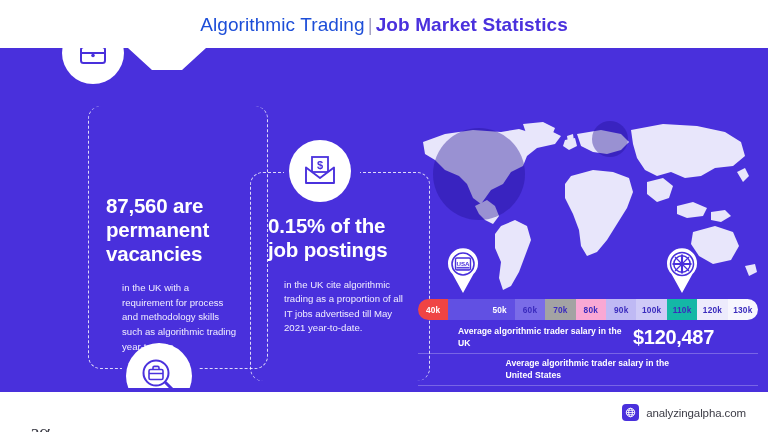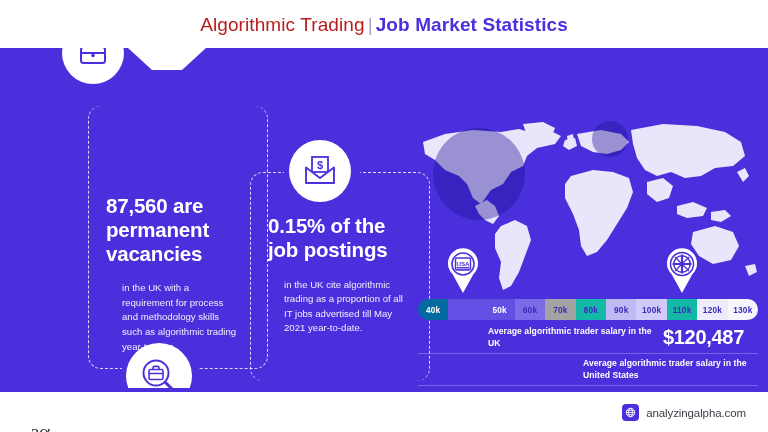--- a/index.html
+++ b/index.html
@@ -10,21 +10,21 @@
     -webkit-font-smoothing:antialiased;
   }
   .page{position:relative;width:768px;height:432px;overflow:hidden;background:#fff;}
 
   
   .header{position:absolute;left:0;top:0;width:768px;height:48px;background:#fff;z-index:6;}
   .title{
     position:absolute;left:0;top:14px;width:768px;text-align:center;
     font-size:19px;letter-spacing:.1px;white-space:nowrap;
   }
-  .title .t-light{color:#b91c1c;font-weight:400;}
+  .title .t-light{color:#1d4ed8;font-weight:400;}
   .title .t-sep{color:#a6a3c4;font-weight:400;padding:0 3px;}
   .title .t-bold{color:#4a31dd;font-weight:700;}
 
   
   .body-wrap{position:absolute;left:0;top:44px;width:768px;height:348px;}
   .purple{position:absolute;inset:0;background:#4930DC;
      clip-path:polygon(0 4px,128px 4px,152px 26px,182px 26px,206px 4px,768px 4px,768px 348px,0 348px);}
 
   
   .notch{position:absolute;left:62px;top:-22px;width:62px;height:62px;border-radius:50%;
@@ -68,21 +68,21 @@
   
   .scale{position:absolute;left:418px;top:255px;width:340px;height:21px;z-index:4;
          border-radius:11px 0 0 11px;overflow:hidden;display:flex;}
   .scale .seg{flex:1 1 0;display:flex;align-items:center;justify-content:center;
         font-size:8.3px;font-weight:700;color:#3a2bbd;letter-spacing:.2px;}
   .scale .seg:first-child{color:#ffffff;}
   .scale .seg:nth-child(2){color:#ffffff;padding-left:36px;}
 
   
   .rows{position:absolute;left:418px;top:278px;width:340px;z-index:4;}
-  .row{display:flex;align-items:center;justify-content:flex-end;
+  .row{display:flex;align-items:center;justify-content:center;
        height:31px;border-bottom:1px solid rgba(255,255,255,.26);}
   .row:last-child{border-bottom:none;}
   .row .lbl{font-size:8.6px;font-weight:700;line-height:1.38;color:#ffffff;width:175px;
             letter-spacing:.05px;padding-left:10px;}
   .row .val{font-size:20px;font-weight:700;color:#ffffff;letter-spacing:-.3px;padding-right:14px;}
   .row.r3 .val{font-size:13.5px;letter-spacing:-.1px;padding-right:20px;}
 
   
   .footer{position:absolute;left:0;top:392px;width:768px;height:40px;background:#fff;z-index:6;}
   .footer .bar{position:absolute;left:0;top:-4px;width:768px;height:4px;background:#4930DC;}
@@ -169,25 +169,25 @@
       <svg width="38" height="48" viewBox="0 0 38 48">
         <path d="M19 47 L8.5 28 A15 15 0 1 1 29.5 28 Z" fill="#ffffff"></path>
         <circle cx="19" cy="18" r="11.5" fill="none" stroke="#4930DC" stroke-width="1.5"></circle>
         <circle cx="19" cy="18" r="8.2" fill="none" stroke="#4930DC" stroke-width="1.5"></circle>
         <path d="M19 8.5v19M9.5 18h19" stroke="#4930DC" stroke-width="2.1"></path>
         <path d="M12 11l14 14M26 11L12 25" stroke="#4930DC" stroke-width="1.3"></path>
       </svg>
     </div>
 
     <div class="scale">
-      <div class="seg" style="background:#0369a1;">40k</div>
+      <div class="seg" style="background:#ef4444;">40k</div>
       <div class="seg" style="background:#6150E3;">50k</div>
       <div class="seg" style="background:#7A6CE8;">60k</div>
       <div class="seg" style="background:#a3a3a3;">70k</div>
-      <div class="seg" style="background:#14b8a6;">80k</div>
+      <div class="seg" style="background:#f9a8d4;">80k</div>
       <div class="seg" style="background:#BFB9F4;">90k</div>
       <div class="seg" style="background:#CFCAF7;">100k</div>
       <div class="seg" style="background:#14b8a6;">110k</div>
       <div class="seg" style="background:#EDEBFC;">120k</div>
       <div class="seg" style="background:#F7F6FE;border-radius:0 11px 11px 0;">130k</div>
     </div>
 
     <div class="rows">
       <div class="row">
         <div class="lbl">Average algorithmic trader salary in the UK</div>

